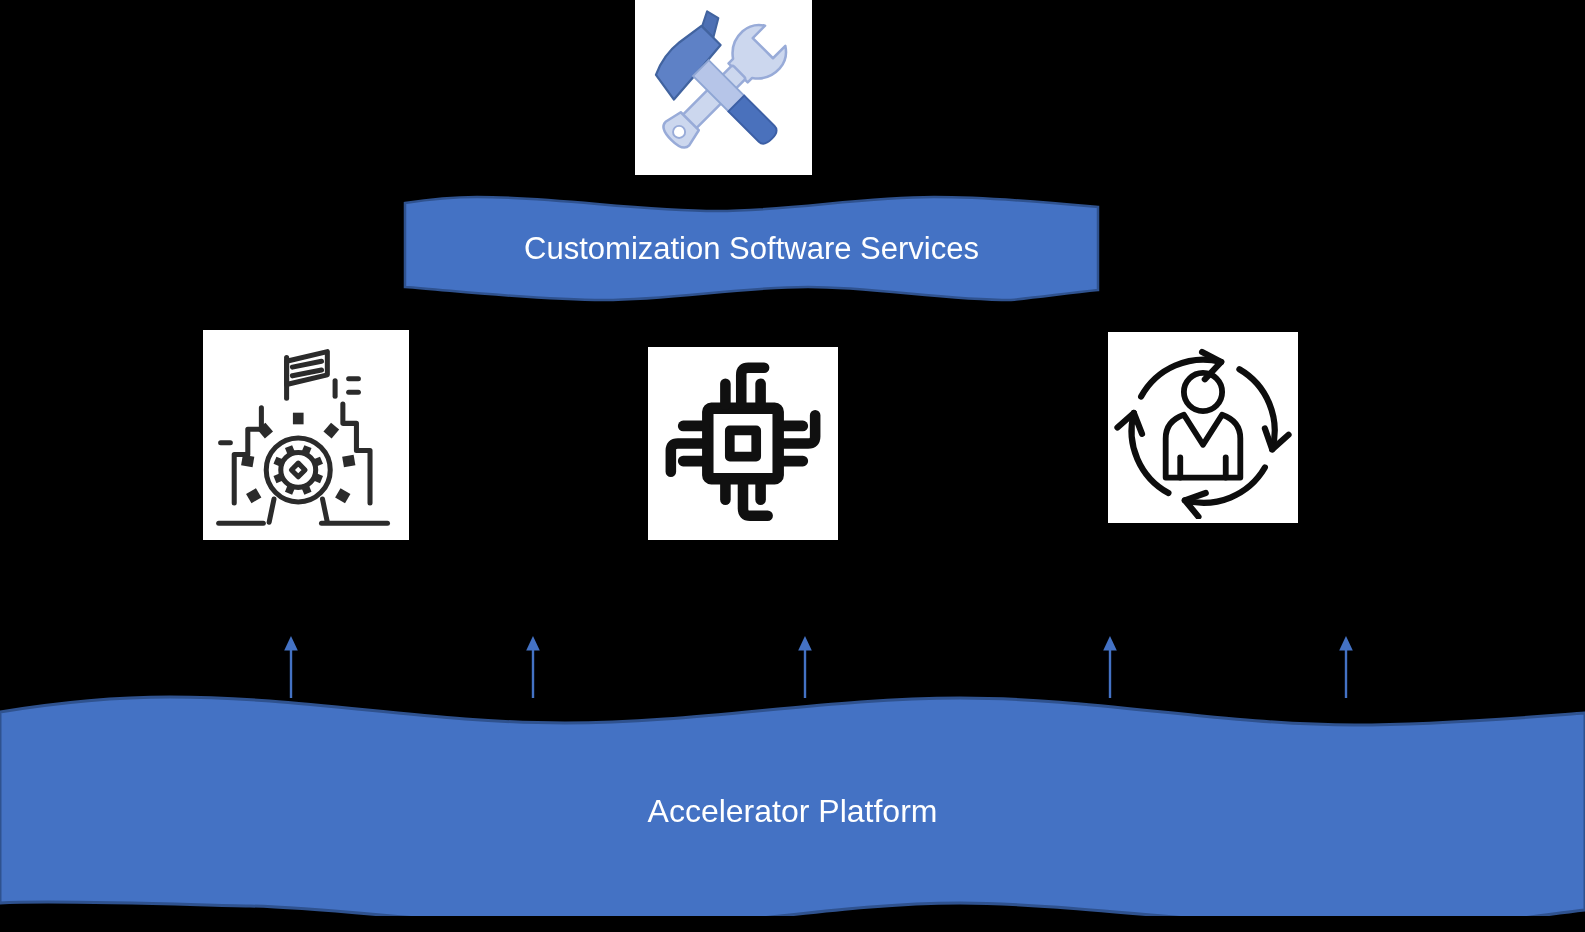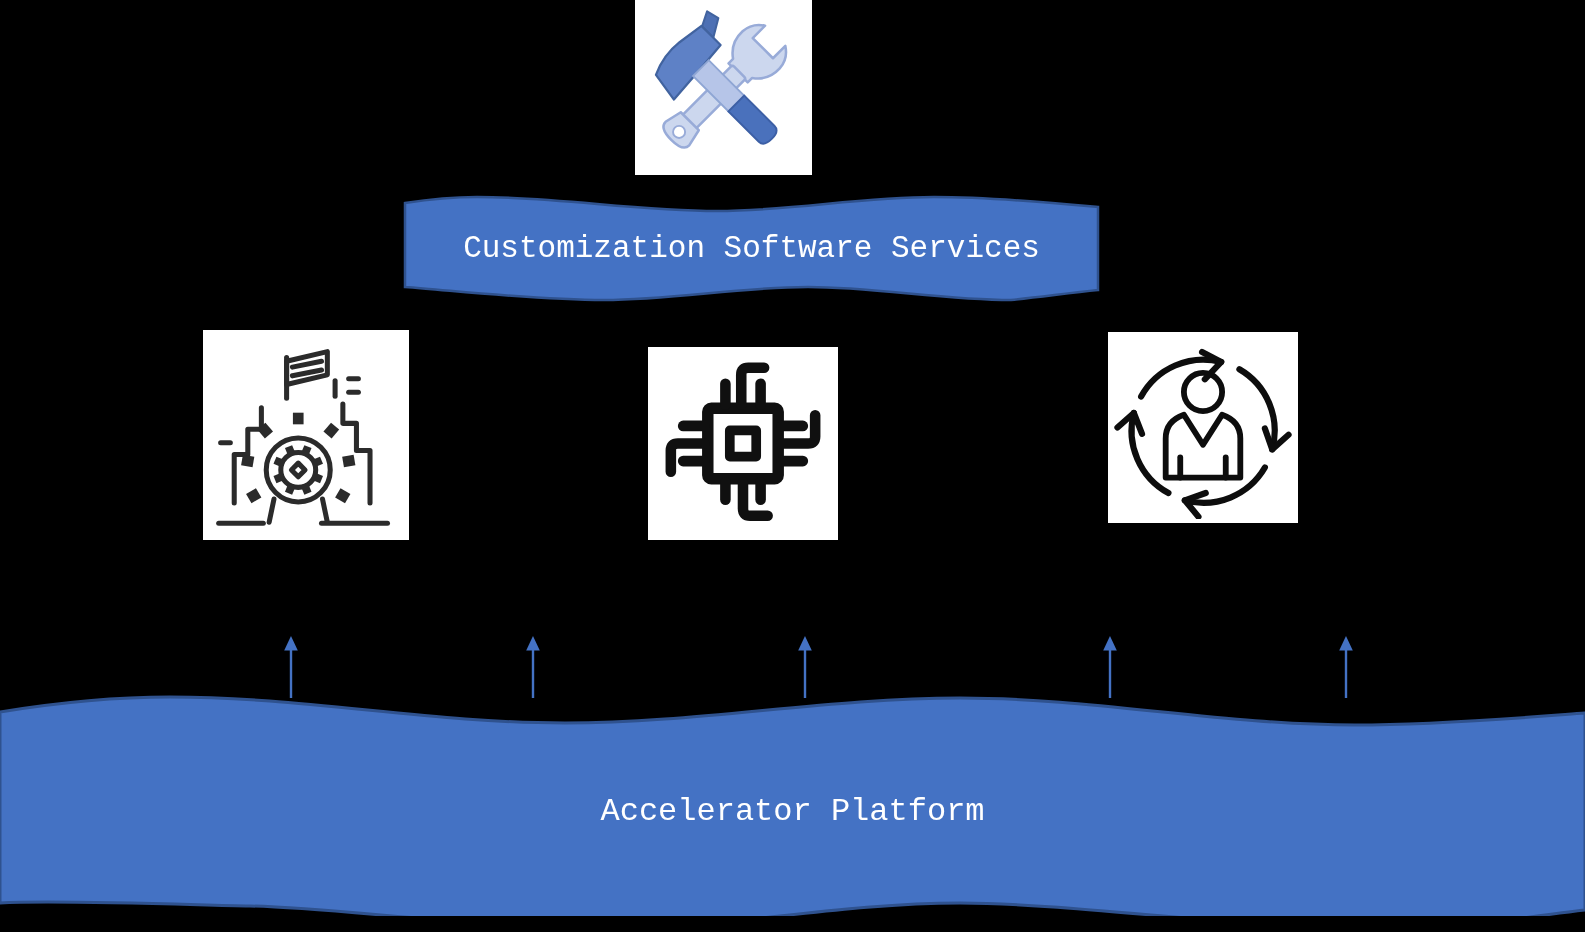--- a/index.html
+++ b/index.html
@@ -6,21 +6,21 @@
     margin: 0;
     padding: 0;
     background: #000;
   }
   #canvas {
     position: relative;
     width: 1585px;
     height: 916px;
     background: var(--canvas-bg, #000);
     overflow: hidden;
-    font-family: Liberation Mono, monospace;
+    font-family: Liberation Sans, sans-serif;
   }
   .icon-box {
     position: absolute;
     background: var(--icon-box-bg, #fff);
     display: flex;
     align-items: center;
     justify-content: center;
   }
   .icon-box svg { display: block; }
   .wave-svg { position: absolute; display: block; }

